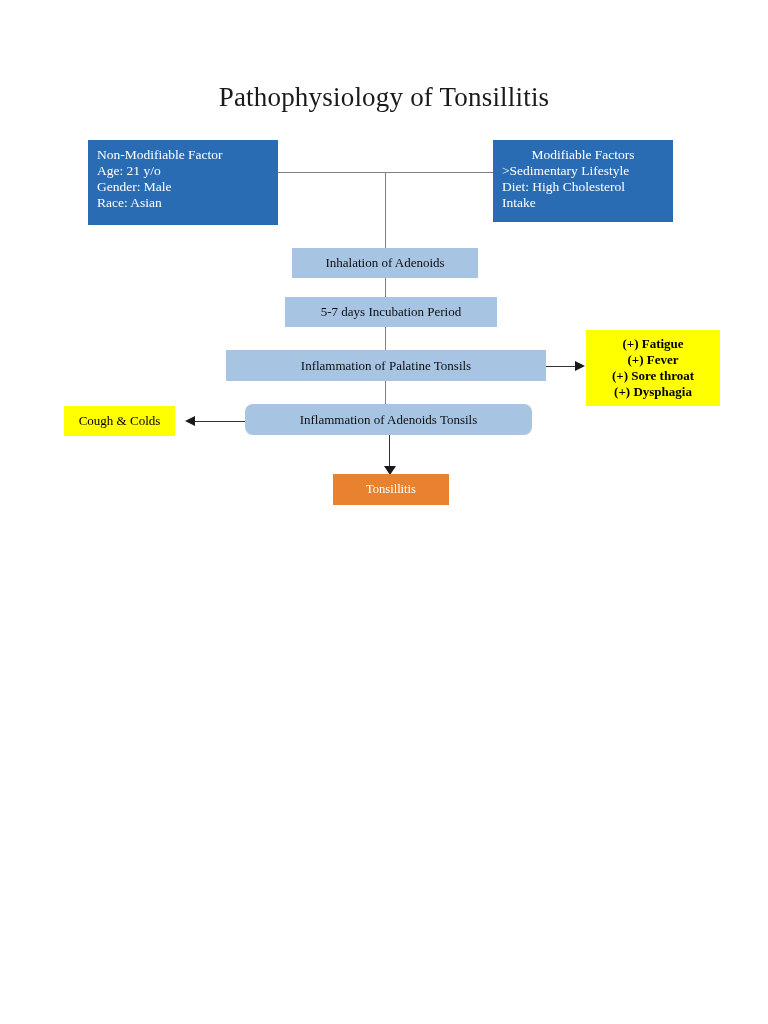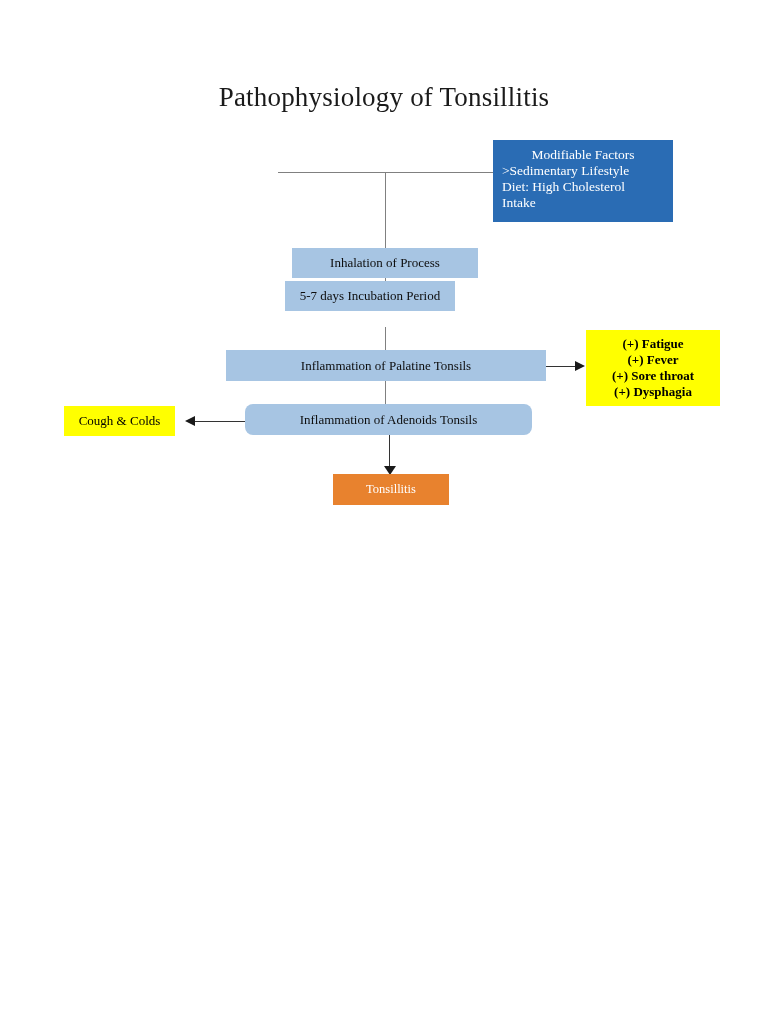--- a/index.html
+++ b/index.html
@@ -151,36 +151,42 @@
     white-space: nowrap;
   }
 </style>
 </head>
 <body>
 
 <div id="page">
 
   <div class="title">Pathophysiology of Tonsillitis</div>
 
+  <div class="node node-dark-blue" style="left:88px; top:140px; width:190px; height:85px;">
+    <span class="line">Non-Modifiable Factor</span>
+    <span class="line">Age: 21 y/o</span>
+    <span class="line">Gender: Male</span>
+    <span class="line">Race: Asian</span>
+  </div>
 
   <div class="node node-dark-blue centered-first" style="left:493px; top:140px; width:180px; height:82px;">
     <span class="line">Modifiable Factors</span>
     <span class="line">&gt;Sedimentary Lifestyle</span>
     <span class="line">Diet: High Cholesterol</span>
     <span class="line">Intake</span>
   </div>
 
   <div class="hline" style="left:278px; top:172px; width:215px;"></div>
   <div class="vline" style="left:385px; top:172px; height:76px;"></div>
 
-  <div class="node node-light-blue" style="left:292px; top:248px; width:186px; height:30px;">Inhalation of Process</div>
+  <div class="node node-light-blue" style="left:292px; top:248px; width:186px; height:30px;">Inhalation of Adenoids</div>
 
   <div class="vline" style="left:385px; top:278px; height:19px;"></div>
 
-  <div class="node node-light-blue" style="left:285px; top:281px; width:170px; height:30px;">5-7 days Incubation Period</div>
+  <div class="node node-light-blue" style="left:285px; top:297px; width:212px; height:30px;">5-7 days Incubation Period</div>
 
   <div class="vline" style="left:385px; top:327px; height:23px;"></div>
 
   <div class="node node-light-blue" style="left:226px; top:350px; width:320px; height:31px;">Inflammation of Palatine Tonsils</div>
 
   <div class="vline" style="left:385px; top:381px; height:23px;"></div>
 
   <div class="node node-light-blue" style="left:245px; top:404px; width:287px; height:31px;border-radius:8px;">Inflammation of Adenoids Tonsils</div>
 
   <div class="vline line-dark" style="left:389px; top:435px; height:35px;"></div>

